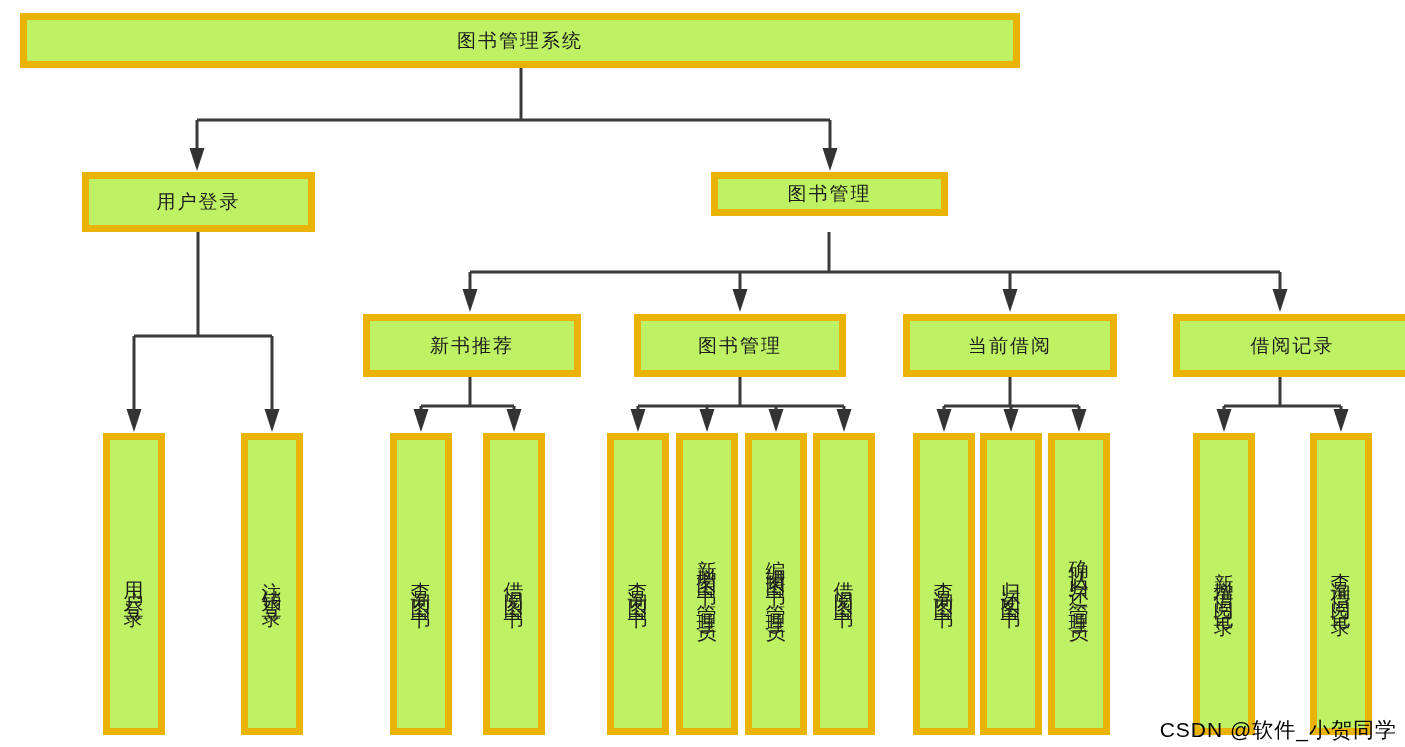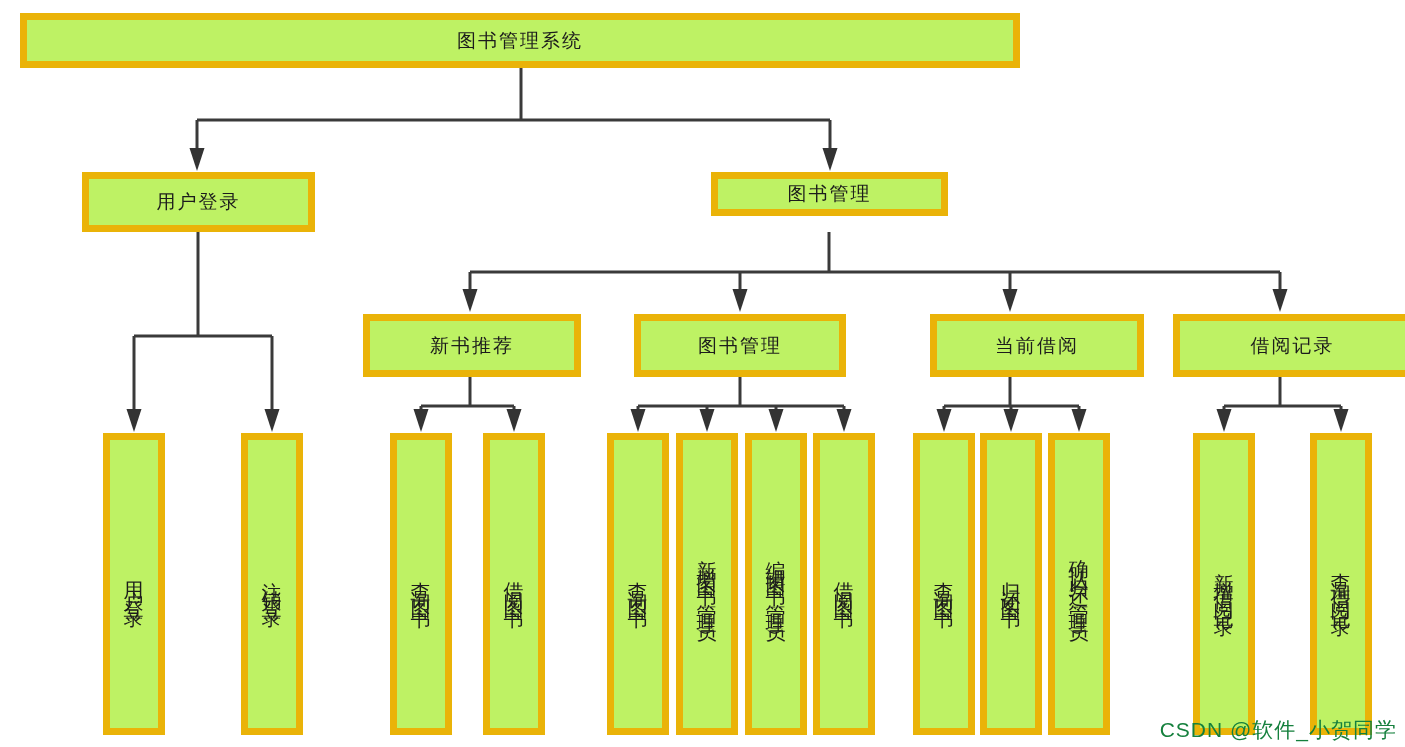--- a/index.html
+++ b/index.html
@@ -13,21 +13,21 @@
   .box{
     position:absolute;box-sizing:border-box;border:7px solid #eab308;background:#bef264;
     display:flex;align-items:center;justify-content:center;
   }
   .hlabel{font-size:19px;letter-spacing:2px;color:#1c1c1c;}
   .leaf .vtext{
     writing-mode:vertical-rl;text-orientation:mixed;
     font-size:20px;letter-spacing:9px;color:#1c1c1c;line-height:1;
   }
   .watermark{
-    position:absolute;top:716px;right:8px;font-size:21px;color:#15803d;
+    position:absolute;top:716px;right:8px;font-size:21px;color:#000000;
     letter-spacing:1px;white-space:nowrap;
   }
 </style>
 </head>
 <body>
 
 <div class="stage">
 
   <svg class="wires" viewBox="0 0 1405 747">
 
@@ -115,21 +115,21 @@
   <div class="box" style="left:711px;top:172px;width:237px;height:44px">
     <span class="hlabel">图书管理</span>
   </div>
 
   <div class="box" style="left:363px;top:314px;width:218px;height:63px">
     <span class="hlabel">新书推荐</span>
   </div>
   <div class="box" style="left:634px;top:314px;width:212px;height:63px">
     <span class="hlabel">图书管理</span>
   </div>
-  <div class="box" style="left:930px;top:314px;width:214px;height:63px">
+  <div class="box" style="left:903px;top:314px;width:214px;height:63px">
     <span class="hlabel">当前借阅</span>
   </div>
   <div class="box" style="left:1173px;top:314px;width:239px;height:63px">
     <span class="hlabel">借阅记录</span>
   </div>
 
   <div class="box leaf" style="left:103px;top:433px;width:62px;height:302px">
     <span class="vtext">用户登录</span>
   </div>
   <div class="box leaf" style="left:241px;top:433px;width:62px;height:302px">

